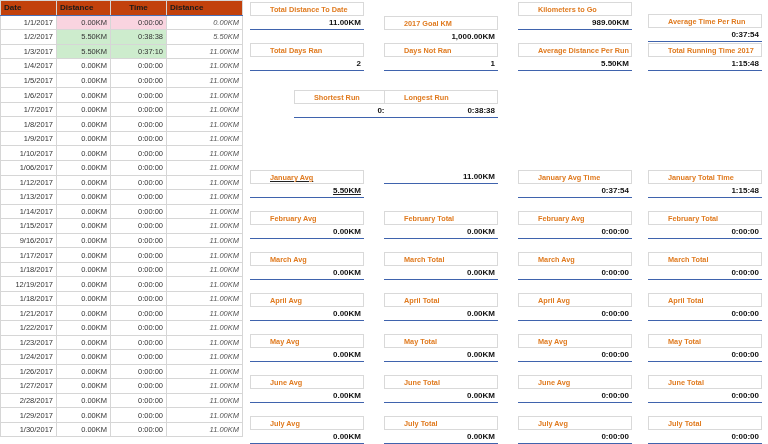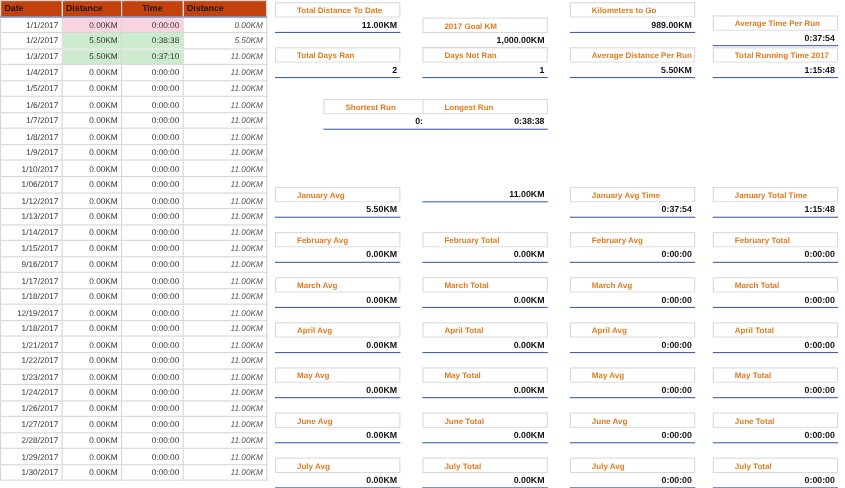--- a/index.html
+++ b/index.html
@@ -337,21 +337,21 @@
         <div class="card-value">1:15:48</div>
       </div>
       <div class="card" style="left: 0px; top: 90px; margin-left: 44px;">
         <div class="card-title">Shortest Run</div>
         <div class="card-value">0:37:10</div>
       </div>
       <div class="card" style="left: 134px; top: 90px;">
         <div class="card-title">Longest Run</div>
         <div class="card-value">0:38:38</div>
       </div>
-      <div class="card" style="left: 0px; top: 170px;">
+      <div class="card" style="left: 0px; top: 170px; text-decoration: underline;">
         <div class="card-title">January Avg</div>
         <div class="card-value">5.50KM</div>
       </div>
       <div class="card" style="left: 134px; top: 170px;">
         <div class="card-value">11.00KM</div>
       </div>
       <div class="card" style="left: 268px; top: 170px;">
         <div class="card-title">January Avg Time</div>
         <div class="card-value">0:37:54</div>
       </div>

